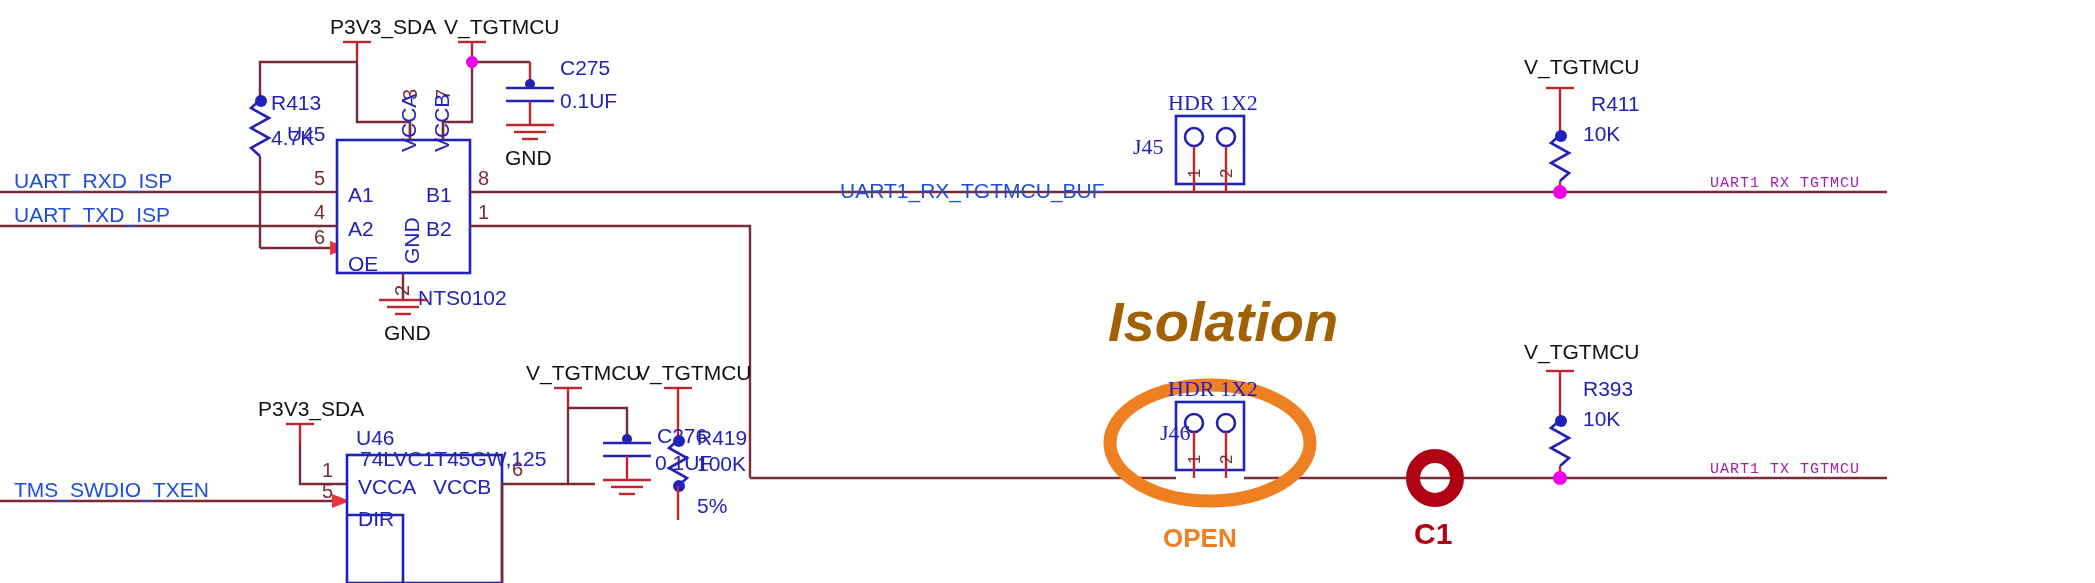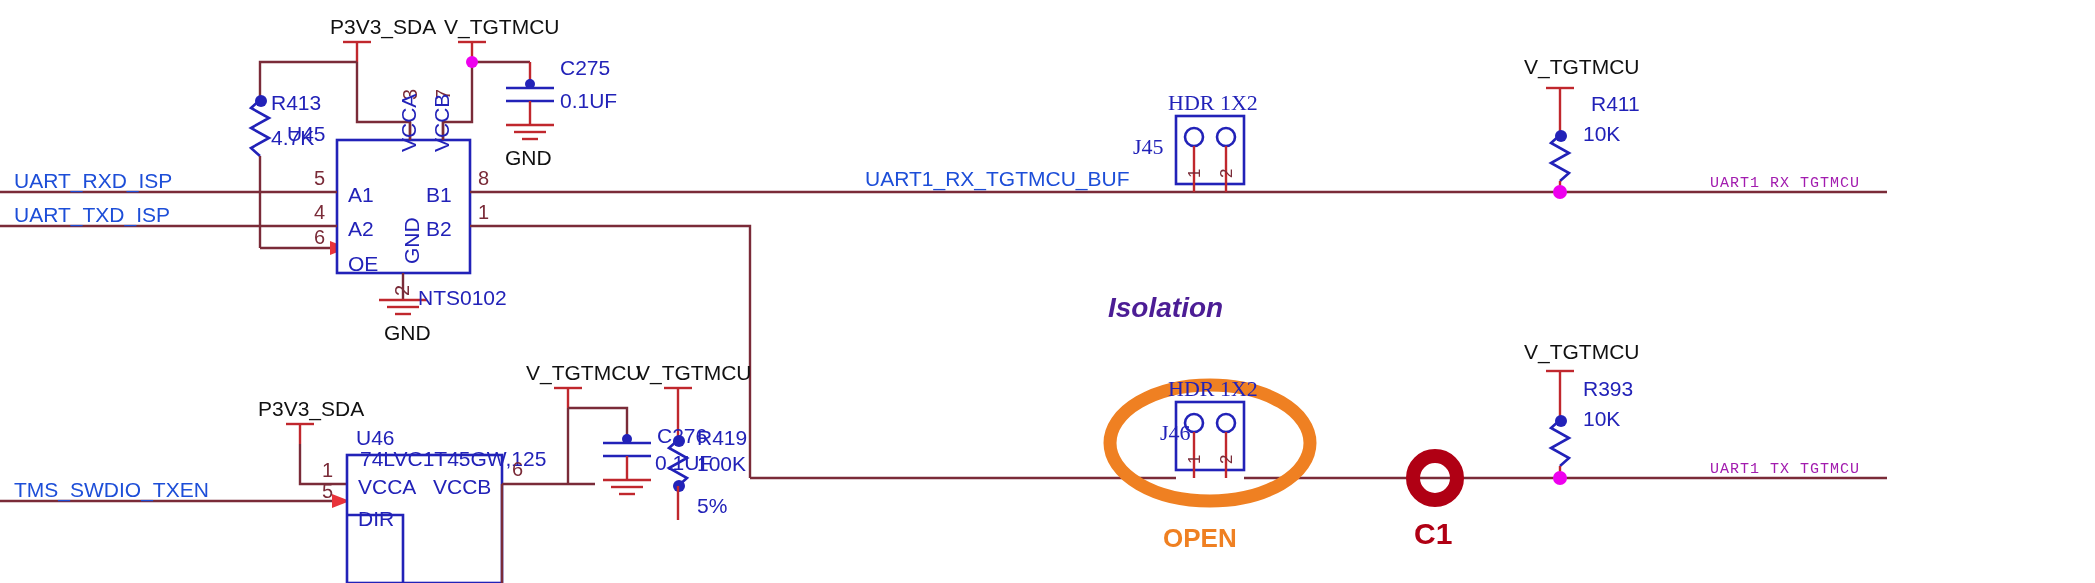--- a/index.html
+++ b/index.html
@@ -8,21 +8,21 @@
   svg#schematic{position:absolute;left:0;top:0;width:2095px;height:583px;}
   .txt{position:absolute;white-space:nowrap;line-height:1;}
   .net-red{color:#1d4ed8;font-size:21px;font-family:"Liberation Sans",sans-serif;}
   .netlabel-mono{color:#a21caf;font-size:15px;font-family:"Liberation Mono",monospace;letter-spacing:1px;}
   .blue{color:#2222b8;font-size:21px;font-family:"Liberation Sans",sans-serif;}
   .blue-sm{color:#2222b8;font-size:22px;font-family:Liberation Serif, serif;}
   .black{color:#111111;font-size:21px;font-family:"Liberation Sans",sans-serif;}
   .pin-num{color:#7a2b38;font-size:20px;font-family:"Liberation Sans",sans-serif;}
   .pin-name{color:#2222b8;font-size:21px;font-family:"Liberation Sans",sans-serif;}
   .rot90{transform-origin:0 0;transform:rotate(-90deg);}
-  .anno-red{color:#4c1d95;font-size:28px;font-style:italic;font-weight:600;font-family:"Liberation Sans",sans-serif;}
+  .anno-red{color:#a16207;font-size:56px;font-style:italic;font-weight:600;font-family:"Liberation Sans",sans-serif;}
   .anno-orange{color:#ef8022;font-size:26px;font-weight:bold;font-family:"Liberation Sans",sans-serif;}
   .anno-darkred{color:#b00014;font-size:30px;font-weight:bold;font-family:"Liberation Sans",sans-serif;}
   .port-blue{color:#3333cc;font-size:22px;font-family:"Liberation Sans",sans-serif;}
 </style>
 </head>
 <body>
 
 <div id="sheet">
 
   <svg id="schematic" viewBox="0 0 2095 583">
@@ -264,21 +264,21 @@
   <div class="txt pin-num" style="left:512px;top:459px;">6</div>
 
   <div class="txt black" style="left:526px;top:362px;">V_TGTMCU</div>
   <div class="txt black" style="left:636px;top:362px;">V_TGTMCU</div>
   <div class="txt blue" style="left:657px;top:425px;">C276</div>
   <div class="txt blue" style="left:655px;top:452px;">0.1UF</div>
   <div class="txt blue" style="left:697px;top:427px;">R419</div>
   <div class="txt blue" style="left:697px;top:453px;">100K</div>
   <div class="txt blue" style="left:697px;top:495px;">5%</div>
 
-  <div class="txt net-red" style="left:840px;top:168px;margin-left:25px;">UART1_RX_TGTMCU_BUF</div>
+  <div class="txt net-red" style="left:840px;top:180px;">UART1_RX_TGTMCU_BUF</div>
   <div class="txt netlabel-mono" style="left:1710px;top:176px;">UART1 RX TGTMCU</div>
   <div class="txt netlabel-mono" style="left:1710px;top:462px;">UART1 TX TGTMCU</div>
 
   <div class="txt blue-sm" style="left:1168px;top:92px;">HDR 1X2</div>
   <div class="txt blue-sm" style="left:1133px;top:136px;">J45</div>
   <div class="txt pin-num" style="left:1186px;top:178px;font-size:17px;">
     <span class="rot90" style="display:inline-block;">1</span>
   </div>
   <div class="txt pin-num" style="left:1218px;top:178px;font-size:17px;">
     <span class="rot90" style="display:inline-block;">2</span>

